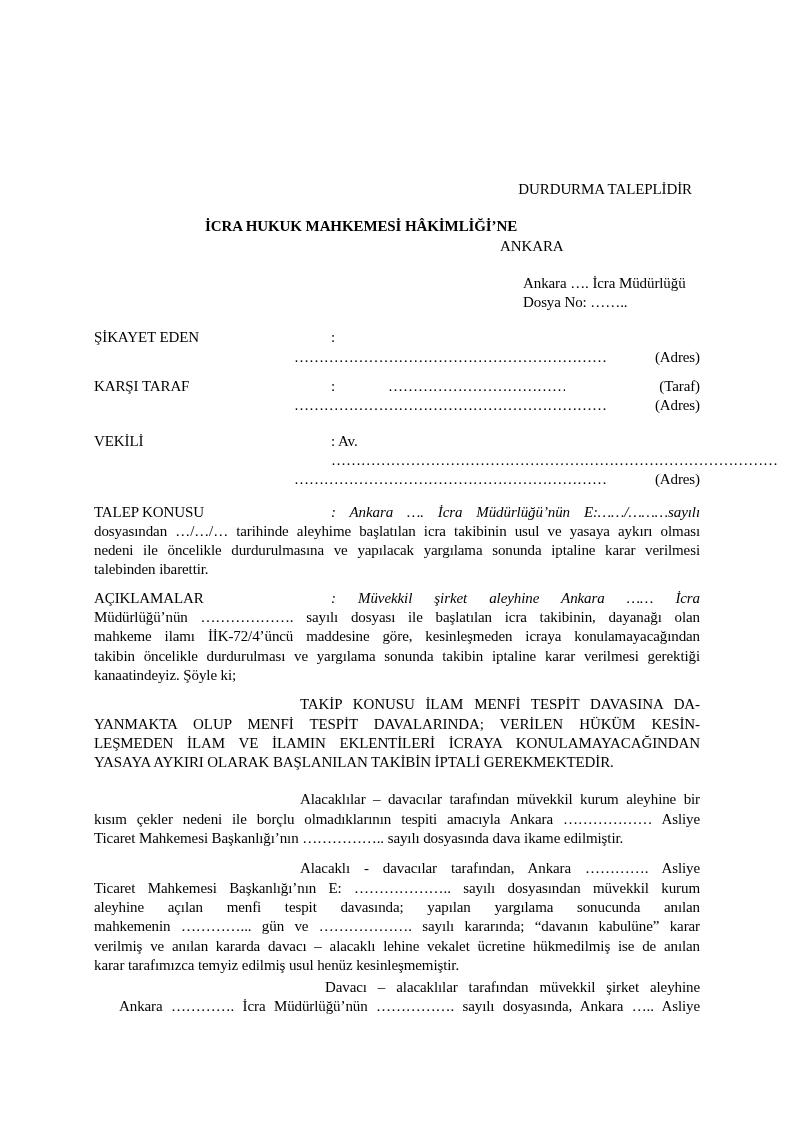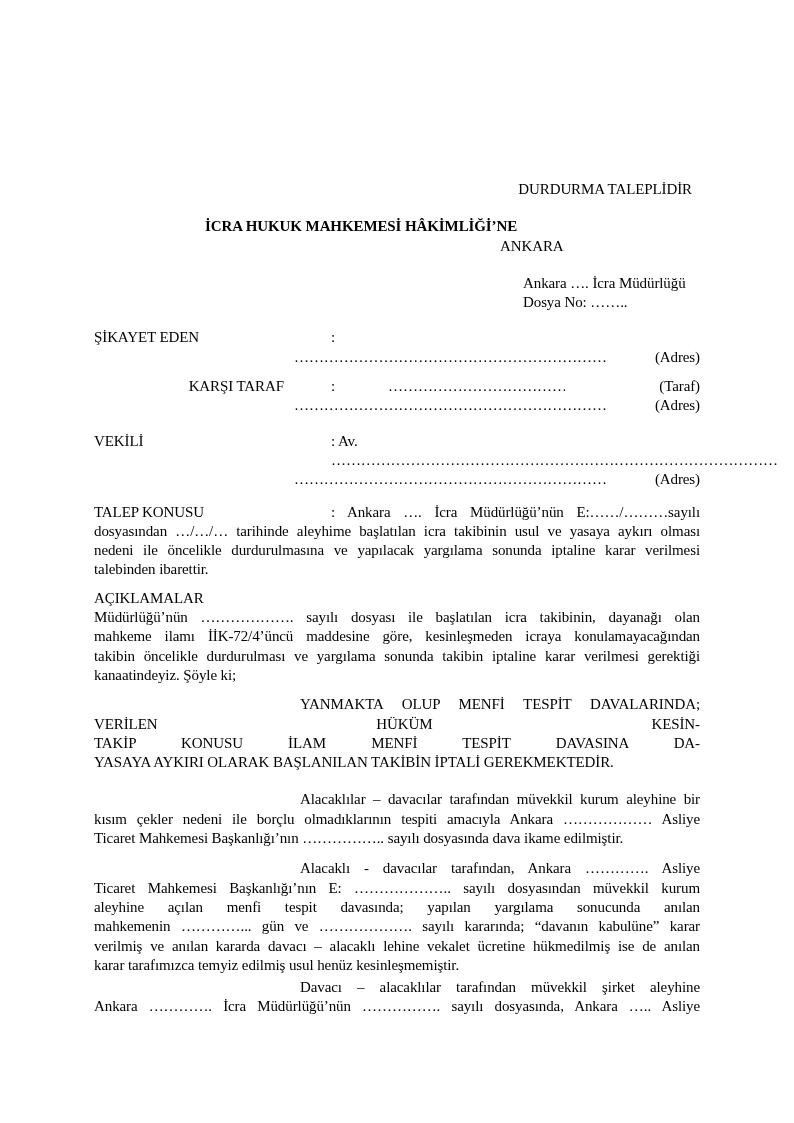--- a/index.html
+++ b/index.html
@@ -21,37 +21,37 @@
     letter-spacing: -0.1px;
     overflow: hidden;
   }
   .right { text-align: right; margin-right: 8px; }
   .center-head { padding-left: 111px; font-weight: bold; }
   .ankara-head { padding-left: 406px; }
   .ref-block { margin-top: 18px; padding-left: 429px; }
   .head-block { margin-top: 18px; }
 
   .sec-sikayet { margin-top: 16px; }
-  .sec-karsi   { margin-top: 10px; text-align: right; }
+  .sec-karsi   { margin-top: 10px; }
   .sec-vekili  { margin-top: 16px; }
   .sec-talep   { margin-top: 13px; }
   .sec-acikl   { margin-top: 9px; }
   .sec-caps    { margin-top: 10px; }
   .sec-para-a  { margin-top: 18px; }
   .sec-para-b  { margin-top: 11px; }
-  .sec-para-c  { margin-top: 3px; }
+  .sec-para-c  { margin-top: 3px; margin-left: 25px; }
 
   .flexline { display: flex; gap: 47px; }
   .lbl { flex: 0 0 190px; white-space: nowrap; }
   .dots { flex: 1 1 auto; overflow: hidden; white-space: nowrap; }
   .suffix { white-space: nowrap; margin-left: 47px; }
   .colon-gap { margin-left: 6px; }
   .fill2 { display: flex; margin-left: 200px; }
 
-  .rest { flex: 1 1 auto; }
+  .rest { flex: 1 1 auto; font-style: italic; }
   .just { text-align: justify; text-align-last: justify; }
   .ln { min-height: 19.3px; }
   .indent-first .ln:first-child { text-indent: 206px; }
 </style>
 </head>
 <body>
 
 <div class="page">
 
   <div class="right">DURDURMA TALEPLİDİR</div>
@@ -109,32 +109,34 @@
     <div>
         <div class="ln just">dosyasından …/…/… tarihinde aleyhime başlatılan icra takibinin usul ve yasaya aykırı olması</div>
         <div class="ln just">nedeni ile öncelikle durdurulmasına ve yapılacak yargılama sonunda iptaline karar verilmesi</div>
         <div class="ln">talebinden ibarettir.</div>
       </div>
   </div>
 
   <div class="sec-acikl">
     <div class="flexline">
       <span class="lbl">AÇIKLAMALAR</span>
+      <span class="rest just">: Müvekkil şirket aleyhine Ankara …… İcra</span>
     </div>
     <div>
         <div class="ln just">Müdürlüğü’nün ………………. sayılı dosyası ile başlatılan icra takibinin, dayanağı olan</div>
         <div class="ln just">mahkeme ilamı İİK-72/4’üncü maddesine göre, kesinleşmeden icraya konulamayacağından</div>
         <div class="ln just">takibin öncelikle durdurulması ve yargılama sonunda takibin iptaline karar verilmesi gerektiği</div>
         <div class="ln">kanaatindeyiz. Şöyle ki;</div>
       </div>
   </div>
 
   <div class="sec-caps indent-first">
+      <div class="ln just">TAKİP KONUSU İLAM MENFİ TESPİT DAVASINA DA-</div>
       <div class="ln just">YANMAKTA OLUP MENFİ TESPİT DAVALARINDA; VERİLEN HÜKÜM KESİN-</div>
-      <div class="ln just">TAKİP KONUSU İLAM MENFİ TESPİT DAVASINA DA-</div>
+      <div class="ln just">LEŞMEDEN İLAM VE İLAMIN EKLENTİLERİ İCRAYA KONULAMAYACAĞINDAN</div>
       <div class="ln">YASAYA AYKIRI OLARAK BAŞLANILAN TAKİBİN İPTALİ GEREKMEKTEDİR.</div>
     </div>
 
   <div class="sec-para-a indent-first">
       <div class="ln just">Alacaklılar – davacılar tarafından müvekkil kurum aleyhine bir</div>
       <div class="ln just">kısım çekler nedeni ile borçlu olmadıklarının tespiti amacıyla Ankara ……………… Asliye</div>
       <div class="ln">Ticaret Mahkemesi Başkanlığı’nın …………….. sayılı dosyasında dava ikame edilmiştir.</div>
     </div>
 
   <div class="sec-para-b indent-first">

